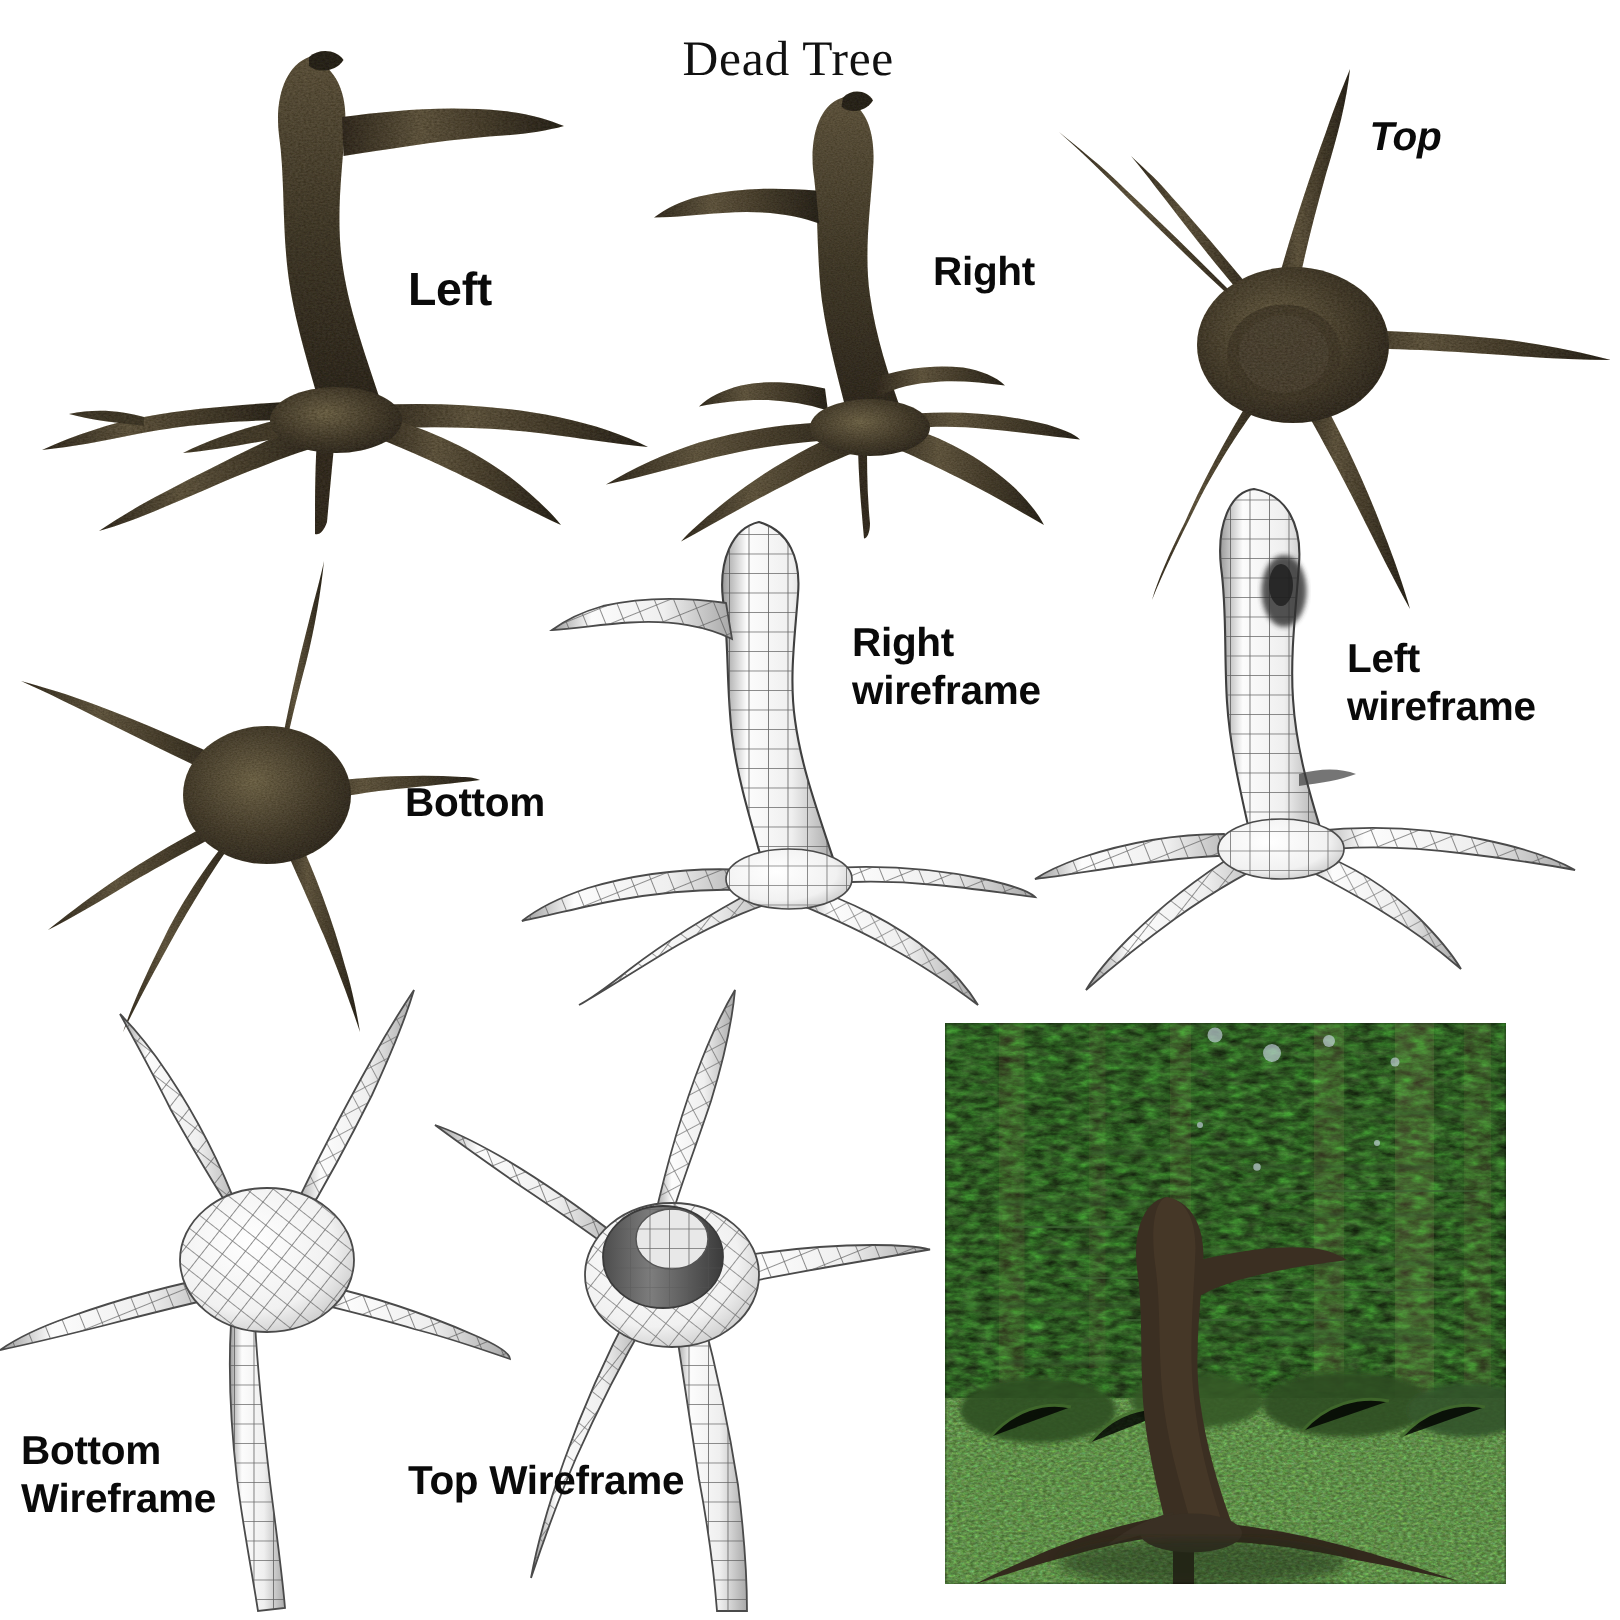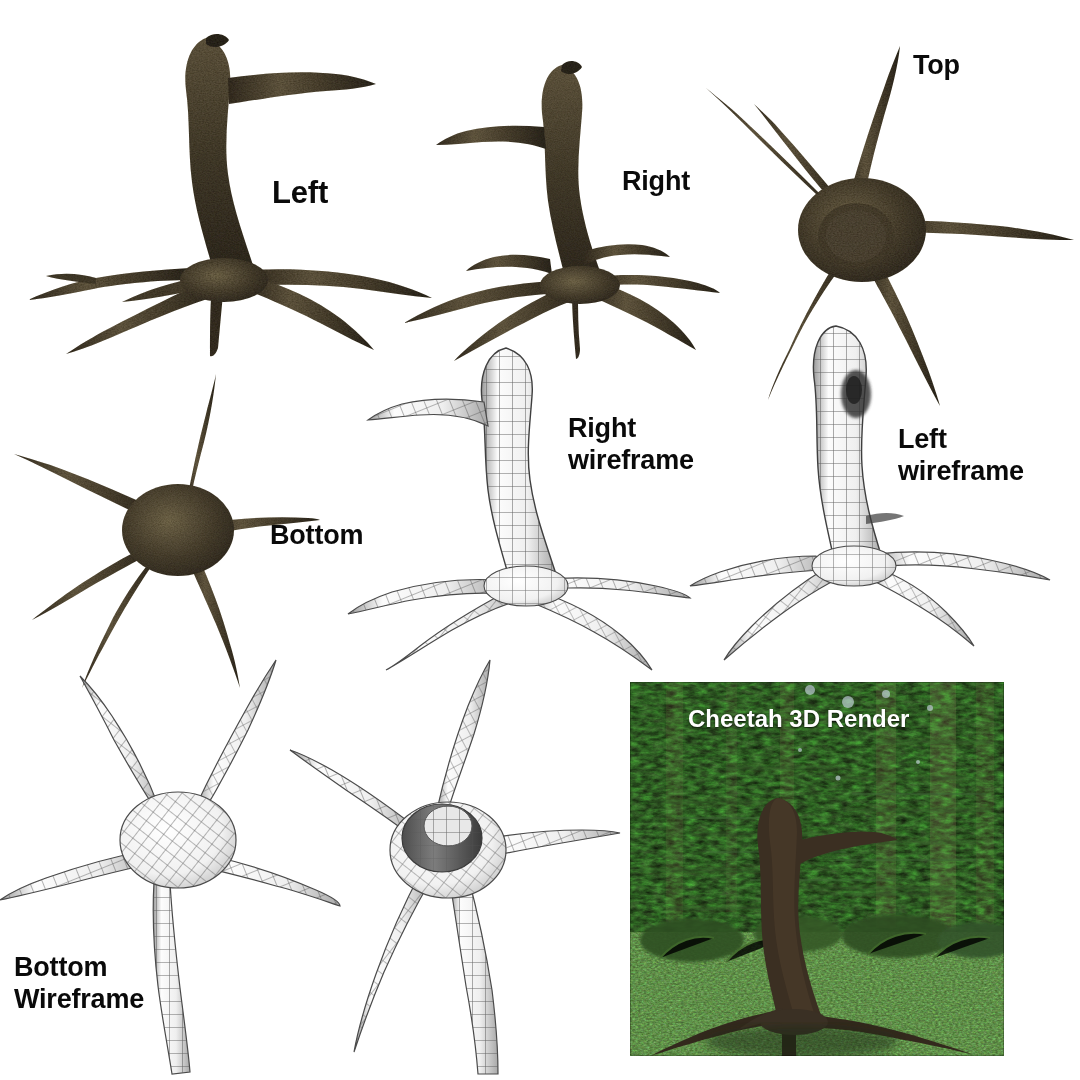--- a/index.html
+++ b/index.html
@@ -20,20 +20,21 @@
   #photo-panel{position:absolute;overflow:hidden;background:#0c1408;}
   #photo-panel svg{display:block;}
   .photo-caption{position:absolute;font-family:"Liberation Sans",sans-serif;
        font-weight:bold;color:#ffffff;text-shadow:0 1px 2px rgba(0,0,0,.75);}
 </style>
 </head>
 <body>
 
 <div id="sheet">
 
+  <div class="title" style="left:455px;top:22px;font-size:33px;">Dead Tree</div>
 
   <svg width="0" height="0" style="position:absolute">
     <defs>
 
       <filter id="barkTex" x="-10%" y="-10%" width="120%" height="120%">
         <feTurbulence type="fractalNoise" baseFrequency="0.55 0.9" numOctaves="4" seed="7" result="n"></feTurbulence>
         <feColorMatrix in="n" type="matrix" values="0 0 0 0 0.30  0 0 0 0 0.26  0 0 0 0 0.17  0 0 0 0.9 0" result="c"></feColorMatrix>
         <feComposite in="c" in2="SourceGraphic" operator="in" result="tex"></feComposite>
         <feBlend in="SourceGraphic" in2="tex" mode="multiply"></feBlend>
       </filter>
@@ -227,21 +228,21 @@
                  C 260 348, 248 324, 236 300 C 220 268, 204 240, 194 222 Z" fill="url(#barkGrad)"></path>
         <path d="M172 212 C 152 244, 134 276, 120 308 C 110 328, 102 346, 98 360
                  C 106 340, 118 316, 130 292 C 148 258, 168 230, 180 216 Z" fill="url(#barkGrad)"></path>
 
         <ellipse cx="192" cy="190" rx="64" ry="52" fill="url(#barkRad)"></ellipse>
         <ellipse cx="186" cy="196" rx="38" ry="33" fill="#4c4333" opacity="0.85"></ellipse>
         <ellipse cx="186" cy="196" rx="30" ry="26" fill="#5a5140" opacity="0.65"></ellipse>
       </g>
     </svg>
   </div>
-  <div class="lbl" style="left:913px;top:50px;font-size:27px;">Top</div>
+  <div class="lbl" style="left:913px;top:76px;font-size:27px;font-style:italic;">Top</div>
 
   <div class="view" style="left:0px;top:360px;width:320px;height:330px;">
     <svg width="320" height="330" viewBox="0 0 320 330">
       <g filter="url(#barkTex2)">
         <path d="M186 144 C 192 114, 198 84, 206 54 C 210 38, 214 24, 216 14
                  C 214 34, 210 58, 204 82 C 196 112, 190 138, 188 152 Z" fill="url(#barkGrad)"></path>
         <path d="M158 150 C 128 136, 96 122, 64 110 C 46 103, 28 98, 14 94
                  C 32 102, 52 112, 72 122 C 104 138, 138 154, 162 166 Z" fill="url(#barkGrad)"></path>
         <path d="M210 162 C 242 158, 276 156, 308 158 C 314 158, 318 159, 320 160
                  C 304 162, 284 164, 264 166 C 236 169, 212 174, 200 178 Z" fill="url(#barkGrad)"></path>
@@ -417,20 +418,21 @@
 
         <ellipse cx="158" cy="200" rx="58" ry="48" fill="url(#wireRad)" stroke="#4a4a4a" stroke-width="1.2"></ellipse>
         <ellipse cx="158" cy="200" rx="58" ry="48" fill="url(#meshB)" opacity="0.8"></ellipse>
         <ellipse cx="152" cy="188" rx="40" ry="34" fill="url(#hubGrad)" stroke="#3a3a3a" stroke-width="1.2"></ellipse>
         <ellipse cx="152" cy="188" rx="40" ry="34" fill="url(#meshA)" opacity="0.45"></ellipse>
         <ellipse cx="158" cy="176" rx="24" ry="20" fill="#e8e8e8" stroke="#555" stroke-width="1"></ellipse>
         <ellipse cx="158" cy="176" rx="24" ry="20" fill="url(#meshA)" opacity="0.85"></ellipse>
       </g>
     </svg>
   </div>
+  <div class="lbl" style="left:272px;top:972px;font-size:27px;">Top Wireframe</div>
 
   <div id="photo-panel" style="left:630px;top:682px;width:374px;height:374px;">
     <svg width="374" height="374" viewBox="0 0 374 374">
 
       <rect x="0" y="0" width="374" height="374" fill="#101a0c"></rect>
       <rect x="0" y="0" width="374" height="250" fill="#0e1609"></rect>
 
       <g opacity="0.85">
         <rect x="36" y="0" width="17" height="240" fill="#2a2418"></rect>
         <rect x="96" y="0" width="11" height="230" fill="#241f15"></rect>
@@ -524,15 +526,14 @@
                  C 122 344, 140 338, 156 336 Z" fill="#3a3024"></path>
         <ellipse cx="164" cy="340" rx="34" ry="13" fill="#40miss" opacity="0"></ellipse>
         <ellipse cx="164" cy="340" rx="34" ry="13" fill="#3a3024"></ellipse>
 
         <ellipse cx="172" cy="360" rx="96" ry="16" fill="#1d2a12" opacity="0.5" filter="url(#blurMd)"></ellipse>
       </g>
 
       <rect x="0" y="0" width="374" height="374" fill="none" stroke="#000" stroke-width="2" opacity="0.25"></rect>
     </svg>
   </div>
-  <div class="photo-caption" style="left:688px;top:705px;font-size:24px;">Cheetah 3D Render</div>
 
 </div>
 
 </body></html>

